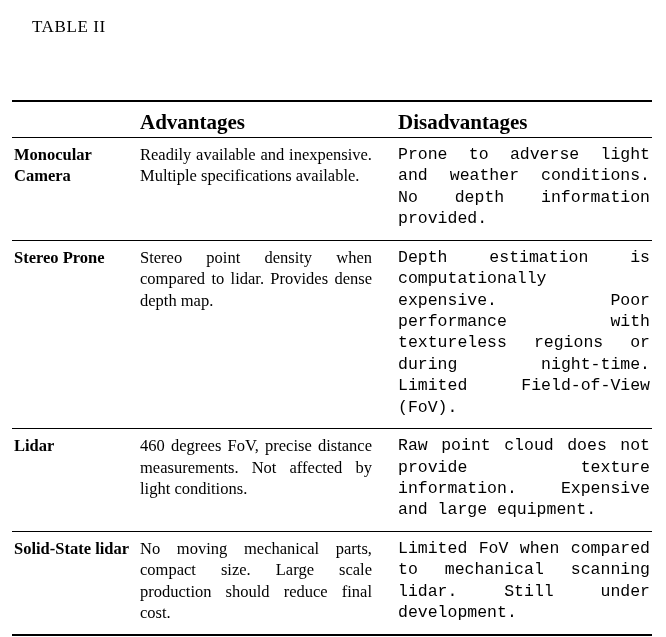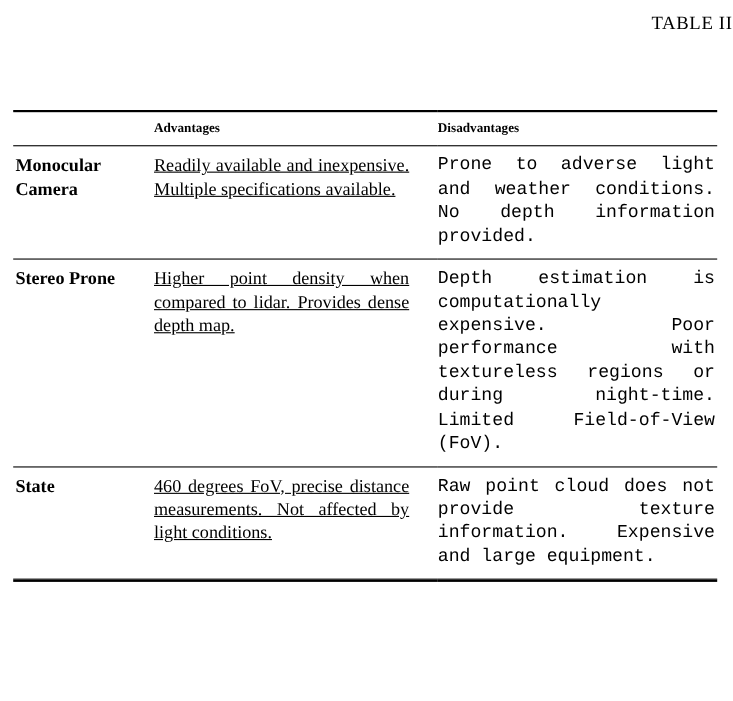--- a/index.html
+++ b/index.html
@@ -17,22 +17,23 @@
 
   .page {
     position: relative;
     width: 666px;
     height: 637px;
     box-sizing: border-box;
   }
 
   
   .caption-block {
-    padding-top: 12px;
-    text-align: right;
+    padding-top: 18px;
+    text-align: left;
+    margin-left: 32px;
   }
   .table-number {
     font-size: 17px;
     letter-spacing: 0.6px;
     line-height: 1.1;
   }
   .table-title {
     margin-top: 13px;
     font-size: 16.5px;
     font-variant: small-caps;
@@ -80,42 +81,42 @@
   }
 
   th, td {
     vertical-align: top;
     padding: 0;
   }
 
   th.col-head {
     text-align: left;
     font-weight: bold;
-    font-size: 12px;
-    padding: 7px 0 8px 0;
+    font-size: 21px;
+    padding: 7px 0 1px 0;
     line-height: 1.28;
   }
   th.head-spacer { padding: 7px 0 8px 0; }
 
   td.row-label {
     font-weight: bold;
     font-size: 16.5px;
     line-height: 1.3;
     padding: 6px 8px 16px 2px;
   }
   td.cell-text {
     font-size: 16.5px;
     line-height: 1.3;
     text-align: justify;
     text-justify: inter-word;
     padding: 6px 0 10px 0;
     hyphens: auto;
     -webkit-hyphens: auto;
   }
-  td.cell-adv   { padding-right: 26px; text-decoration: underline; }
+  td.cell-adv   { padding-right: 26px; }
   td.cell-dis   { padding-right: 2px; font-family: Liberation Mono, monospace; }
 </style>
 </head>
 <body>
 
 <div class="page">
 
   <div class="caption-block">
     <div class="table-number">TABLE II</div>
   </div>
@@ -154,42 +155,47 @@
         </tr>
 
         <tr class="rule-mid">
           <td></td>
             <td></td>
             <td></td>
         </tr>
 
         <tr>
           <td class="row-label">Stereo Prone</td>
-          <td class="cell-text cell-adv">Higher point density when compared to lidar. Provides dense depth map.</td>
+          <td class="cell-text cell-adv">Stereo point density when compared to lidar. Provides dense depth map.</td>
           <td class="cell-text cell-dis">Depth estimation is computationally expensive. Poor performance with textureless regions or during night-time. Limited Field-of-View (FoV).</td>
         </tr>
 
         <tr class="rule-mid">
           <td></td>
             <td></td>
             <td></td>
         </tr>
 
         <tr>
-          <td class="row-label">State</td>
+          <td class="row-label">Lidar</td>
           <td class="cell-text cell-adv">460 degrees FoV, precise distance measurements. Not affected by light conditions.</td>
           <td class="cell-text cell-dis">Raw point cloud does not provide texture information. Expensive and large equipment.</td>
         </tr>
 
         <tr class="rule-mid">
           <td></td>
             <td></td>
             <td></td>
         </tr>
 
+        <tr>
+          <td class="row-label">Solid-State lidar</td>
+          <td class="cell-text cell-adv">No moving mechanical parts, compact size. Large scale production should reduce final cost.</td>
+          <td class="cell-text cell-dis">Limited FoV when compared to mechanical scanning lidar. Still under development.</td>
+        </tr>
 
         <tr class="rule-bottom">
           <td></td>
             <td></td>
             <td></td>
         </tr>
       </tbody>
     </table>
   </div>
 

